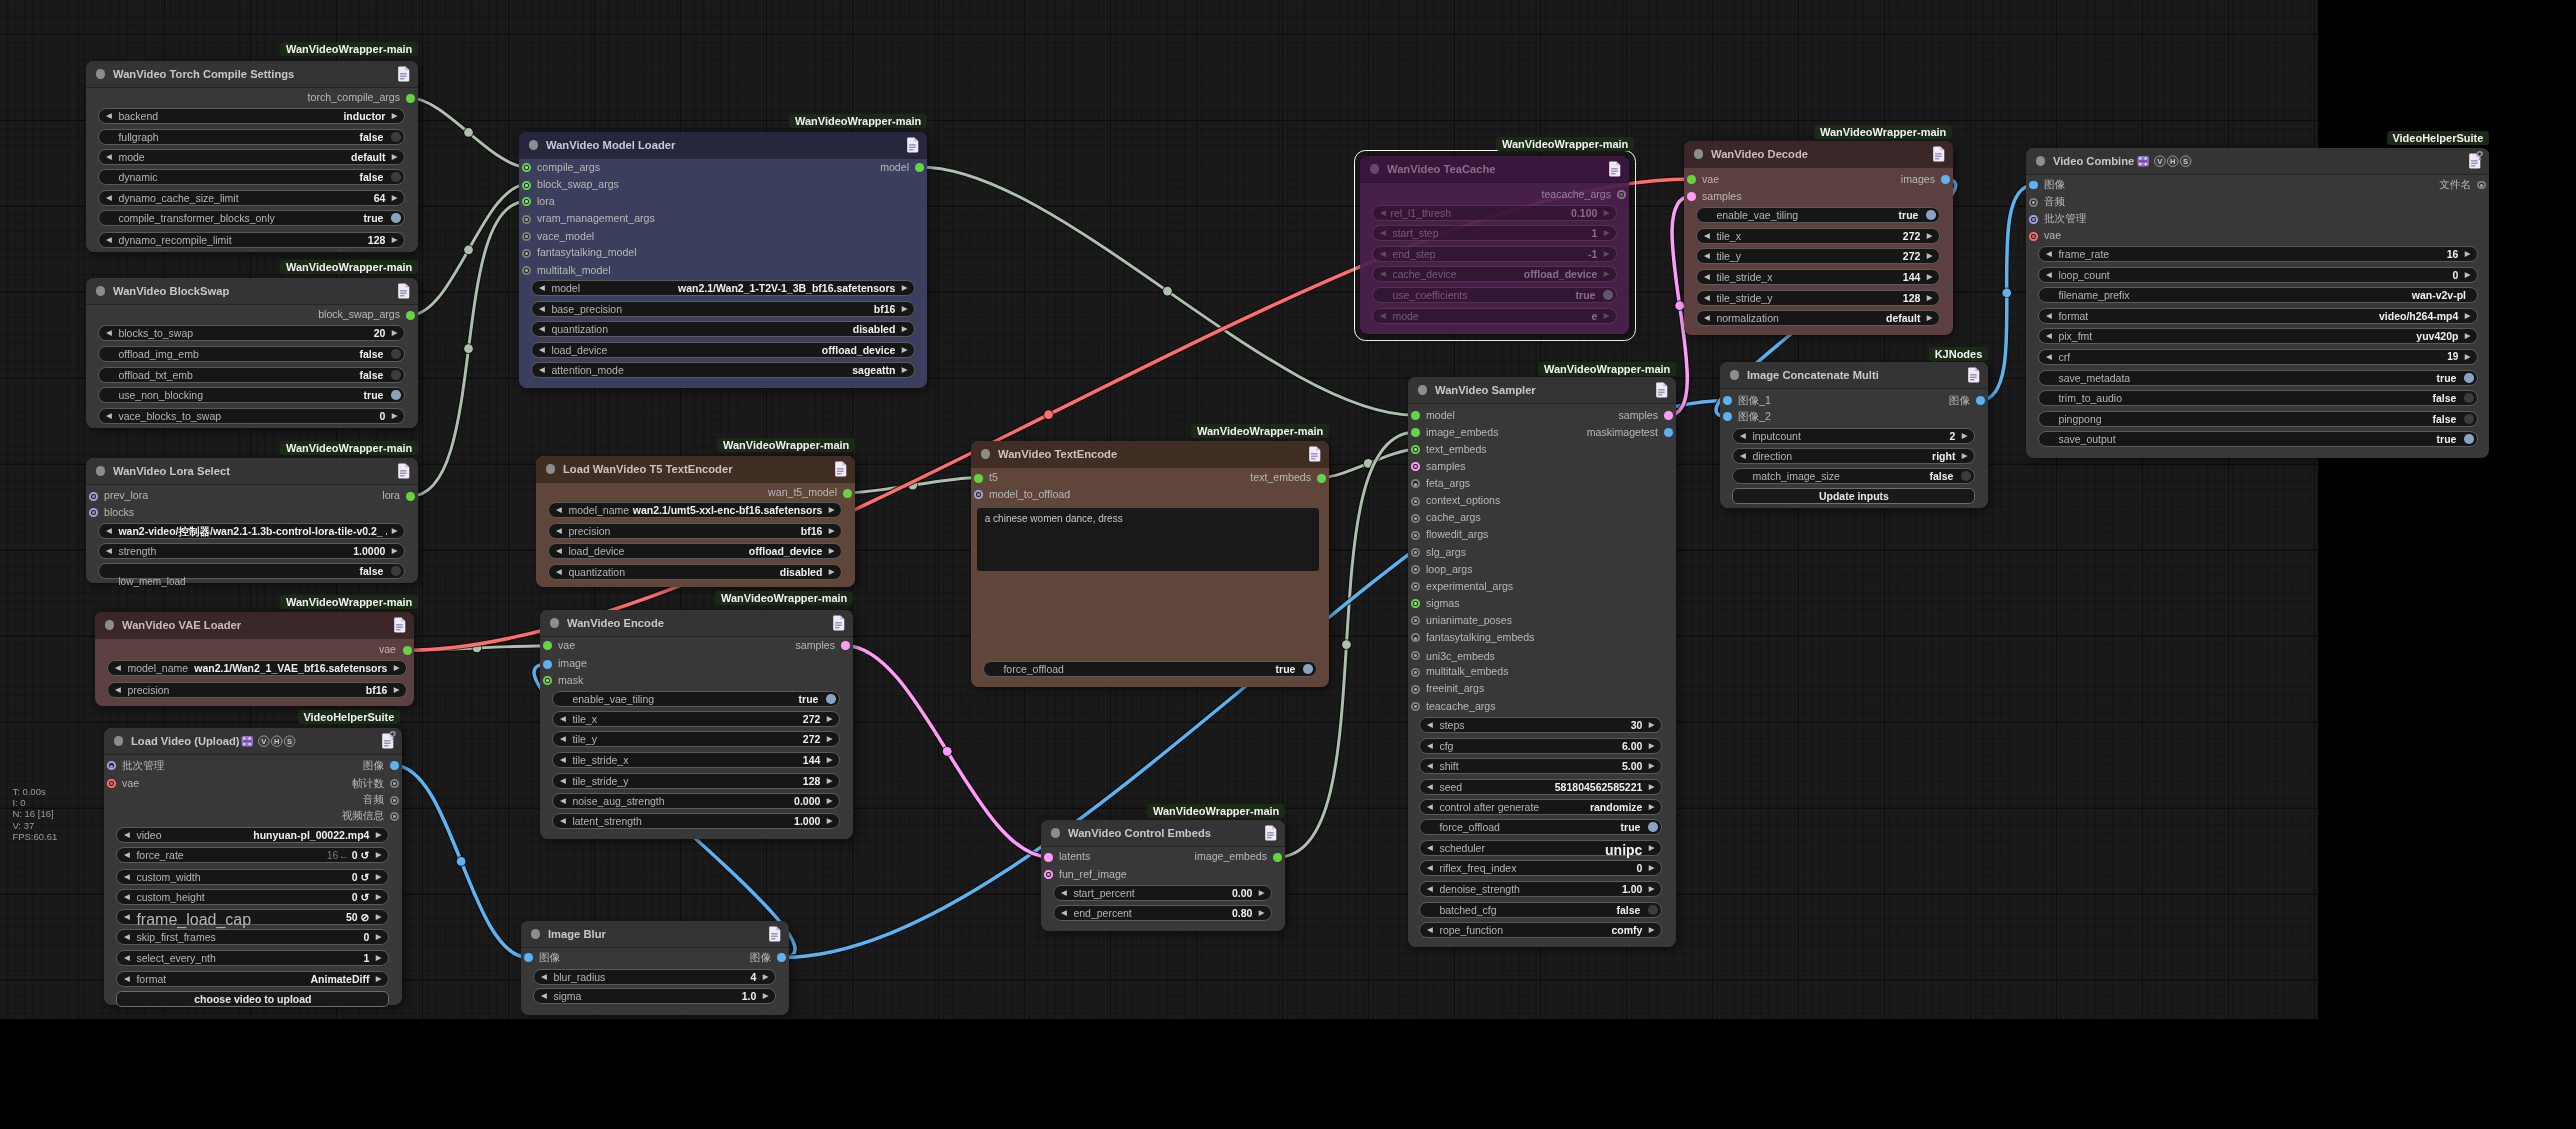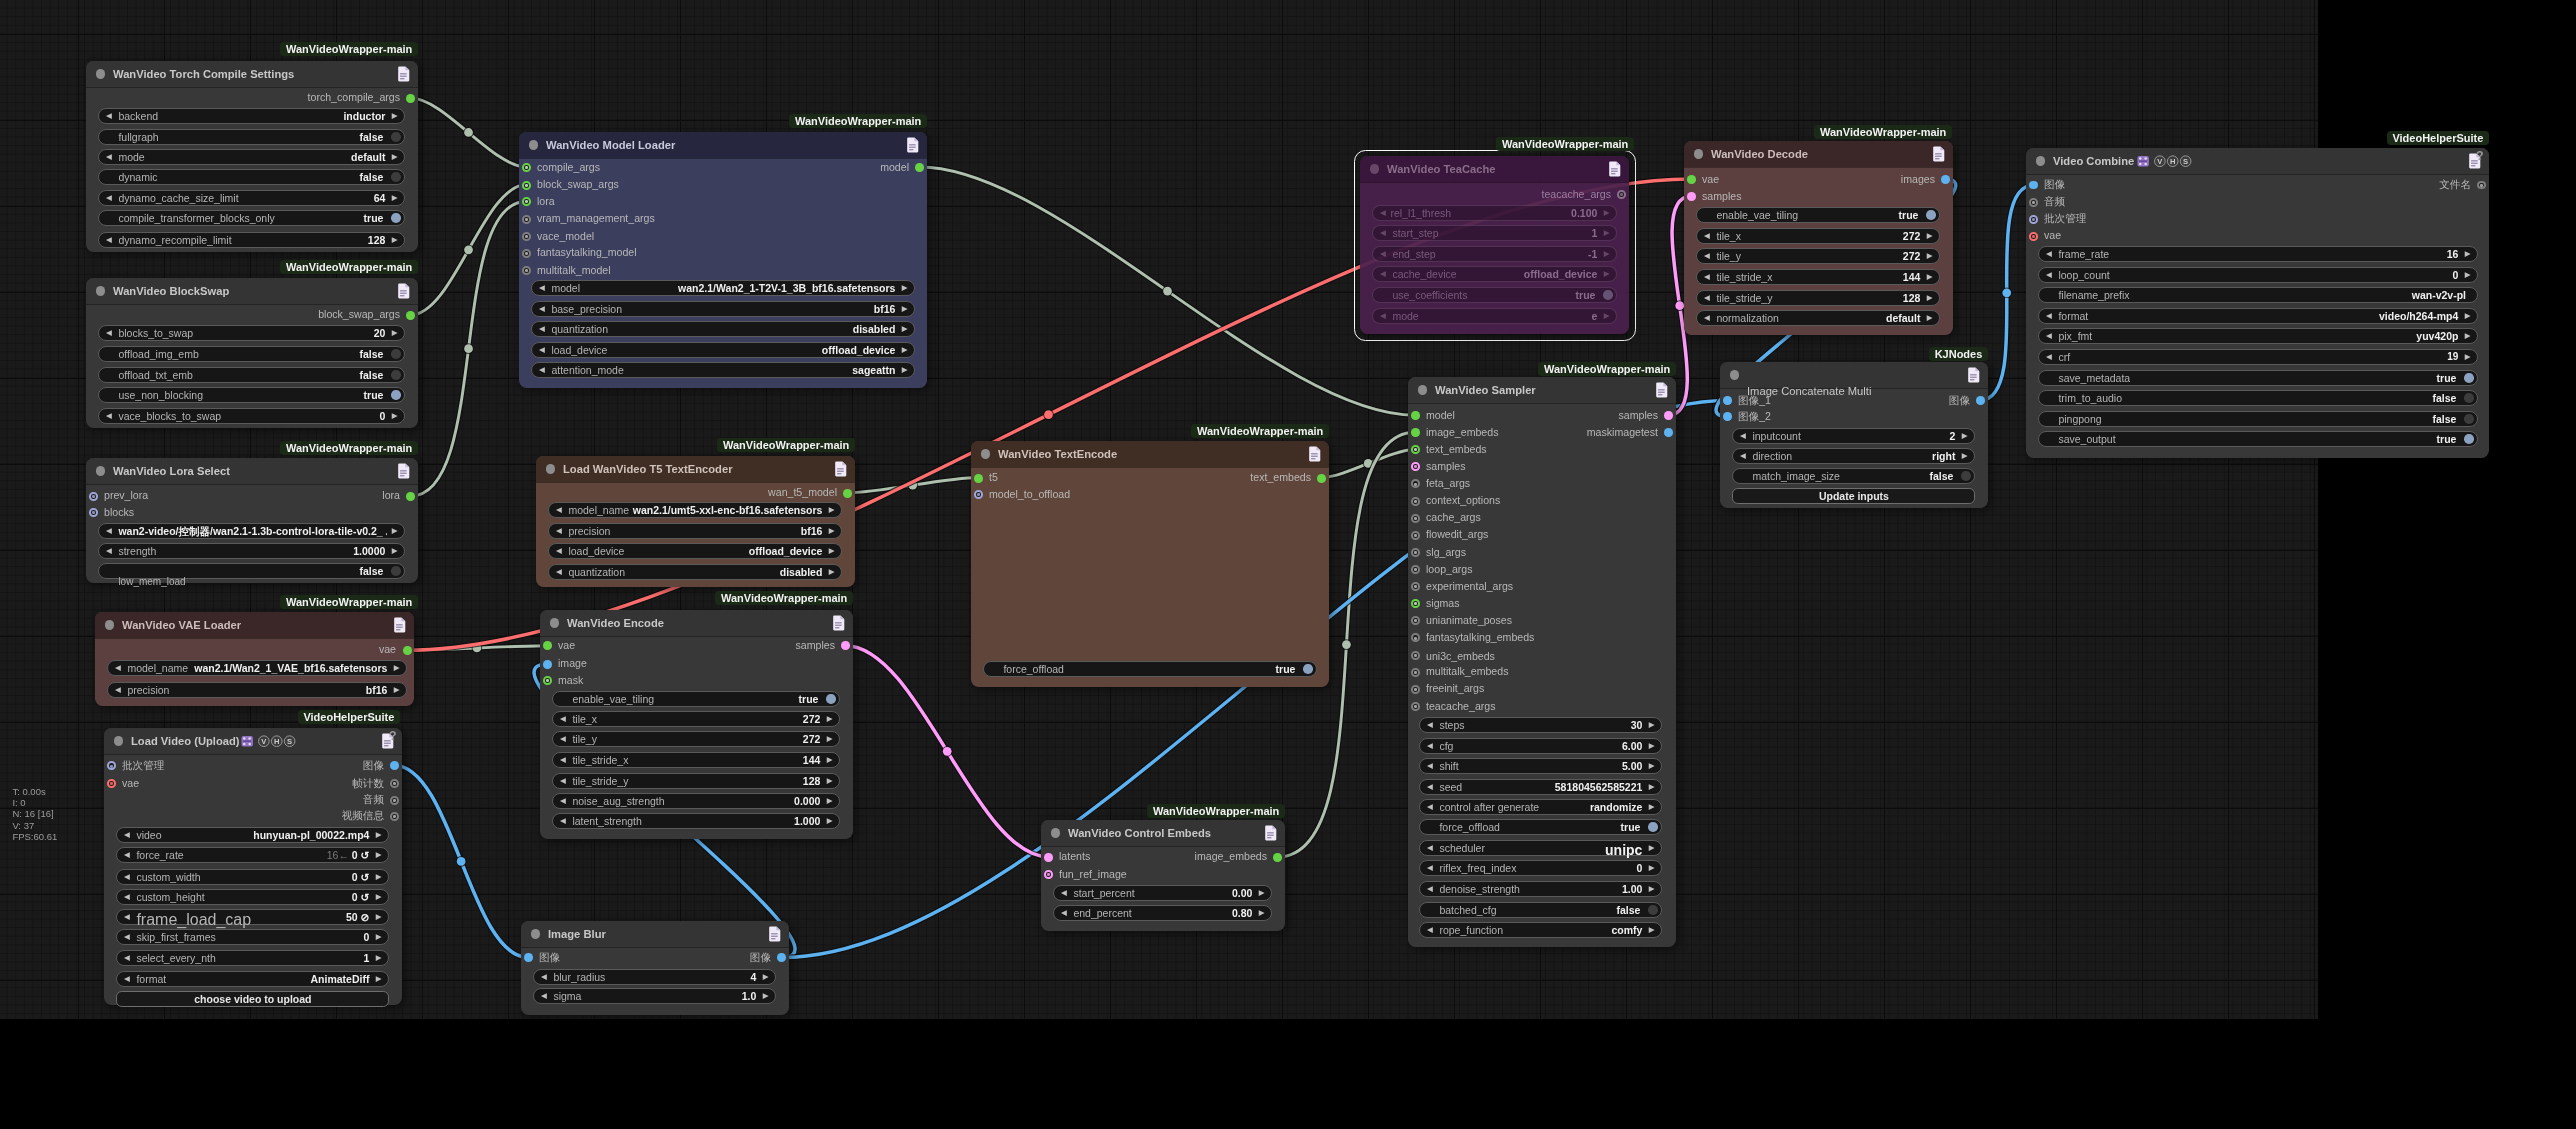--- a/index.html
+++ b/index.html
@@ -539,20 +539,21 @@
       <rect x="3.2" y="10.2" width="7" height="1.4" fill="#938aa8"></rect>
       <rect x="3.2" y="12.8" width="4.6" height="1.4" fill="#938aa8"></rect>
     </svg>
     <div style="position:absolute;left:3.3px;top:33px;width:8.6px;height:8.6px;border-radius:50%;background:#66d344"></div>
     <div style="position:absolute;left:18px;top:30px;font-size:10.6px;line-height:13.3px;color:#b8b8b8;white-space:nowrap">t5</div>
     <div style="position:absolute;left:3.3px;top:49px;width:8.6px;height:8.6px;border-radius:50%;border:2.3px solid #9fa4d6;box-sizing:border-box;background:#1c1c1c"></div>
     <div style="position:absolute;left:6.4px;top:52px;width:2.5px;height:2.5px;border-radius:50%;background:#9fa4d6;opacity:0.85"></div>
     <div style="position:absolute;left:18px;top:47px;font-size:10.6px;line-height:13.3px;color:#b8b8b8;white-space:nowrap">model_to_offload</div>
     <div style="position:absolute;left:346px;top:33px;width:8.6px;height:8.6px;border-radius:50%;background:#66d344"></div>
     <div style="position:absolute;right:18px;top:30px;font-size:10.6px;line-height:13.3px;color:#b8b8b8;white-space:nowrap">text_embeds</div>
+    <div style="position:absolute;left:6.2px;top:67px;width:327px;height:53px;background:#191919;border-radius:2.9px;padding:4.8px 7.6px;font-size:10px;color:#c8c8c8;overflow:hidden">a chinese women dance, dress</div>
     <div style="position:absolute;left:12.4px;top:220px;width:334px;height:16px;background:#161616;border:1px solid #5a5a5a;border-radius:9px;box-sizing:border-box">
       <span style="position:absolute;left:19px;top:1.4px;font-size:10.5px;color:#b5b5b5;white-space:nowrap">force_offload</span>
       <span style="position:absolute;right:21px;top:1.4px;font-size:10.5px;font-weight:bold;color:#f0f0f0">true</span>
       <div style="position:absolute;right:3.8px;top:2.4px;width:9.5px;height:9.5px;border-radius:50%;background:#8ba3c1"></div>
     </div>
   </div>
 <div class="node" style="left:1360px;top:156px;width:269px;height:178px;background:rgba(74,33,78,0.93)">
     <div class="ntit" style="background:rgba(56,22,58,0.96)"></div>
     <div style="position:absolute;left:9.5px;top:8px;width:9.5px;height:9.5px;border-radius:50%;background:rgba(150,120,150,0.5)"></div>
     <div style="position:absolute;left:27px;top:0;height:26px;line-height:26px;font-size:11.2px;font-weight:bold;color:#977d99;opacity:0.85;white-space:nowrap">WanVideo TeaCache</div>
@@ -814,21 +815,21 @@
     <div style="position:absolute;left:12.4px;top:169px;width:244px;height:16px;background:#161616;border:1px solid #5a5a5a;border-radius:9px;box-sizing:border-box">
       <span style="position:absolute;left:6.7px;top:2.4px;font-size:7.6px;color:#c0c0c0">◀</span>
       <span style="position:absolute;left:19px;top:1.4px;font-size:10.5px;color:#b5b5b5;white-space:nowrap">normalization</span>
       <span style="position:absolute;right:19px;top:1.4px;font-size:10.5px;font-weight:bold;color:#f0f0f0;white-space:nowrap">default</span>
       <span style="position:absolute;right:6.7px;top:2.4px;font-size:7.6px;color:#c0c0c0">▶</span>
     </div>
   </div>
 <div class="node" style="left:1720px;top:362px;width:268px;height:146px;background:#383838">
     <div class="ntit" style="background:#343434"></div>
     <div style="position:absolute;left:9.5px;top:8px;width:9.5px;height:9.5px;border-radius:50%;background:#8d8d8d"></div>
-    <div style="position:absolute;left:27px;top:16px;height:26px;line-height:26px;font-size:11.2px;font-weight:normal;color:#c8c8c8;white-space:nowrap">Image Concatenate Multi</div>
+    <div style="position:absolute;left:27px;top:0;height:26px;line-height:26px;font-size:11.2px;font-weight:bold;color:#c8c8c8;white-space:nowrap">Image Concatenate Multi</div>
     <svg style="position:absolute;left:247px;top:5.2px;opacity:1" width="13.3" height="16" viewBox="0 0 14 17">
       <path d="M1.2 1.6 a1.2 1.2 0 0 1 1.2 -1.2 h6.4 l4.2 4.2 v10.6 a1.2 1.2 0 0 1 -1.2 1.2 h-9.4 a1.2 1.2 0 0 1 -1.2 -1.2 z" fill="#efe9f8"></path>
       <path d="M8.8 0.4 l4.2 4.2 h-4.2 z" fill="#c8bbdd"></path>
       <rect x="3.2" y="7.6" width="7" height="1.4" fill="#938aa8"></rect>
       <rect x="3.2" y="10.2" width="7" height="1.4" fill="#938aa8"></rect>
       <rect x="3.2" y="12.8" width="4.6" height="1.4" fill="#938aa8"></rect>
     </svg>
     <div style="position:absolute;left:3.3px;top:34px;width:8.6px;height:8.6px;border-radius:50%;background:#5db2f2"></div>
     <div style="position:absolute;left:18px;top:32px;font-size:10.6px;line-height:13.3px;color:#b8b8b8;white-space:nowrap">图像_1</div>
     <div style="position:absolute;left:3.3px;top:50px;width:8.6px;height:8.6px;border-radius:50%;background:#5db2f2"></div>

